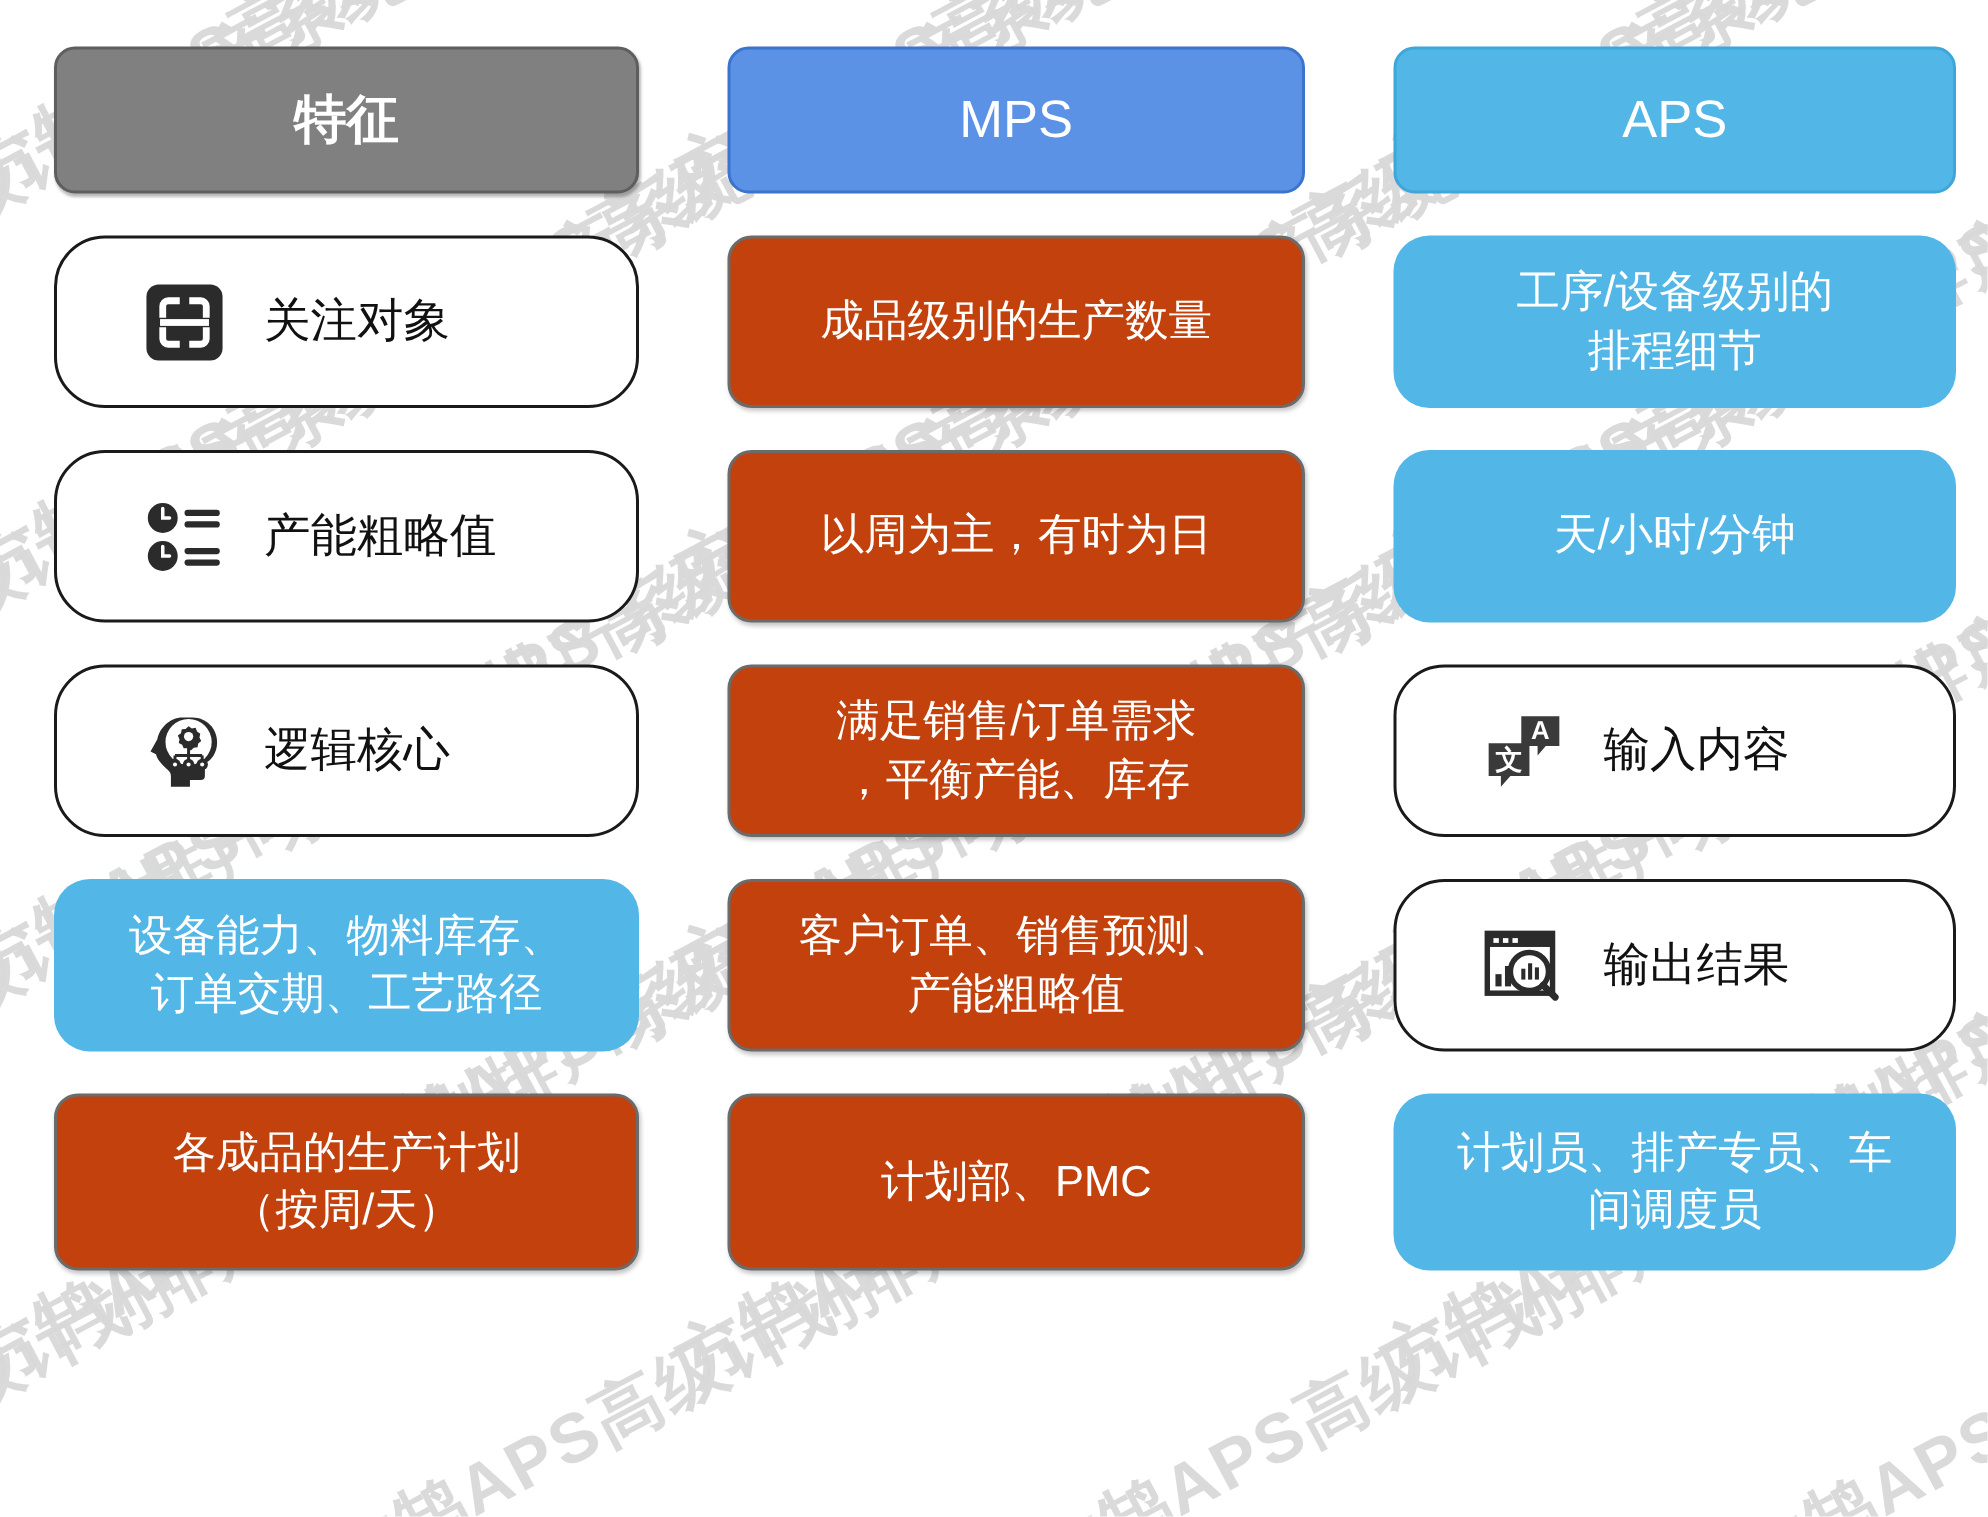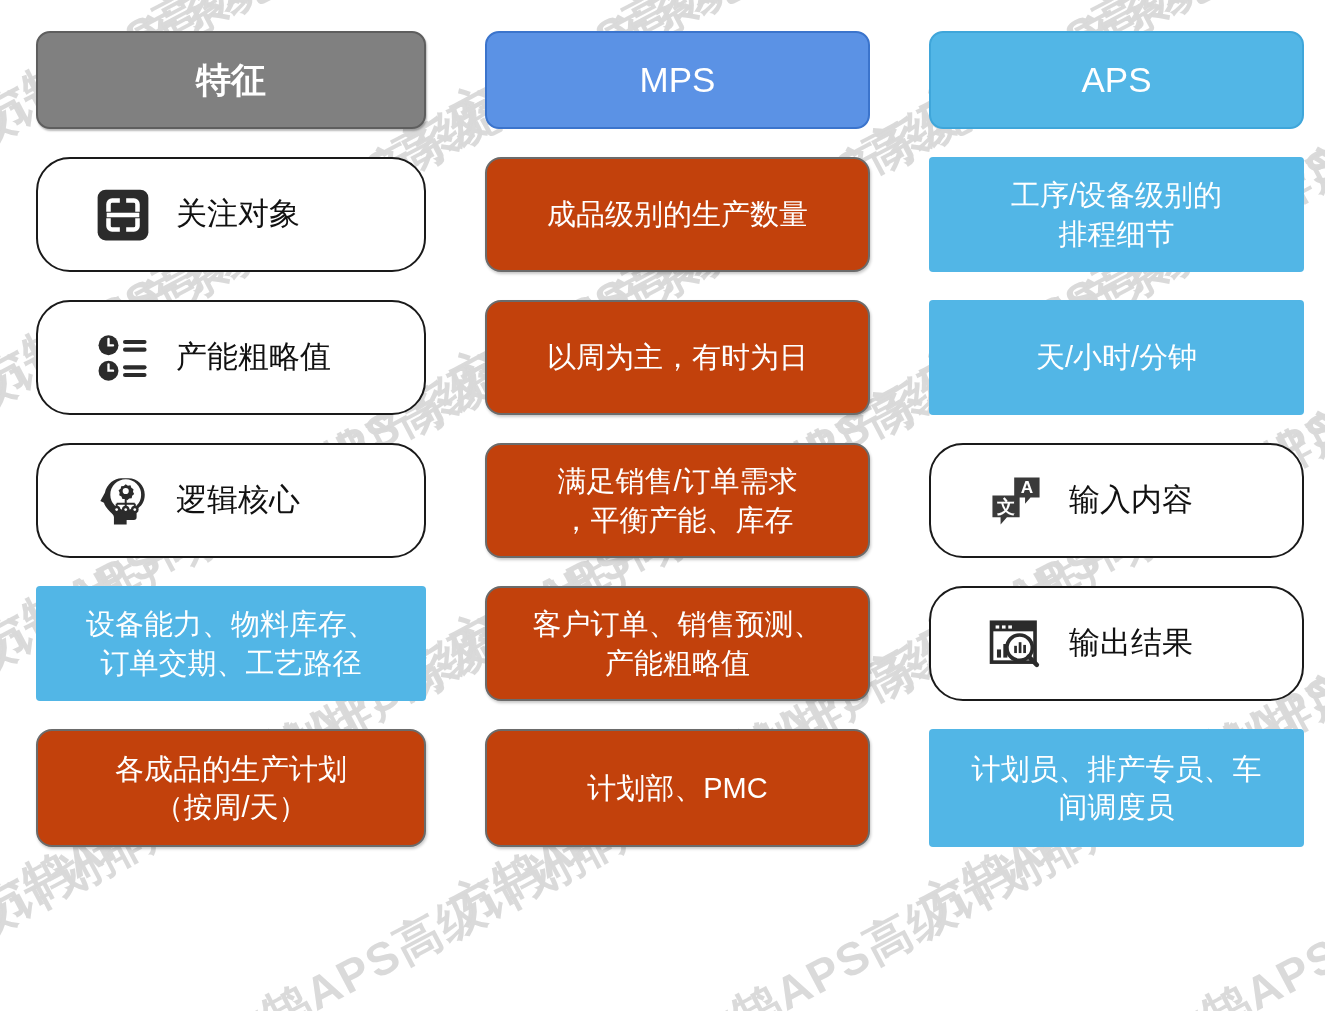--- a/index.html
+++ b/index.html
@@ -112,21 +112,21 @@
     border: 2px solid #6b6b6b;
     border-radius: 16px;
     color: #ffffff;
     font-size: 29px;
     padding: 14px 16px;
     box-shadow: 1px 2px 3px rgba(0,0,0,.22);
   }
   .aps {
     background: #52b6e6;
     border: none;
-    border-radius: 4px;
+    border-radius: 24px;
     color: #ffffff;
     font-size: 29px;
     padding: 6px 14px;
   }
 </style>
 </head>
 <body>
 
 <div id="watermark-layer">
     <span class="wm" style="color: rgb(217, 217, 217); left: -260px; top: -40px;">方鹄APS高级计划排产系统</span>

